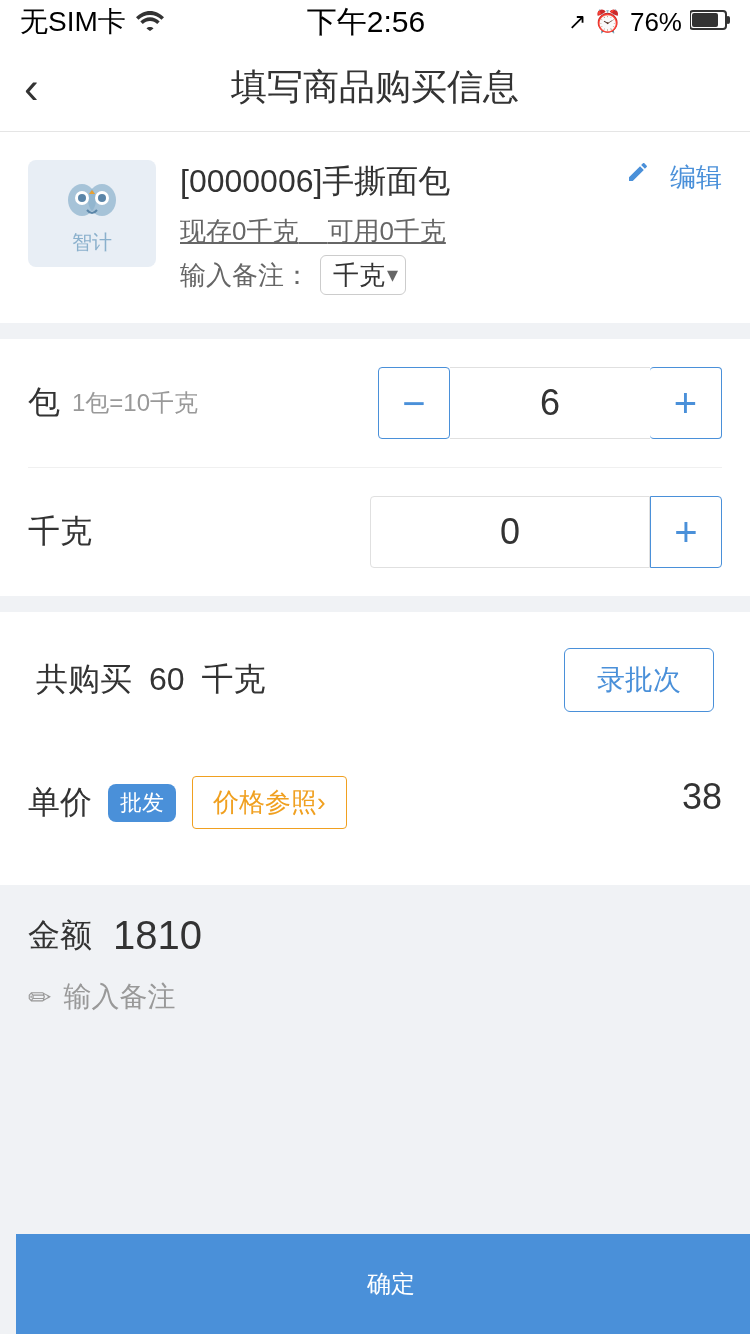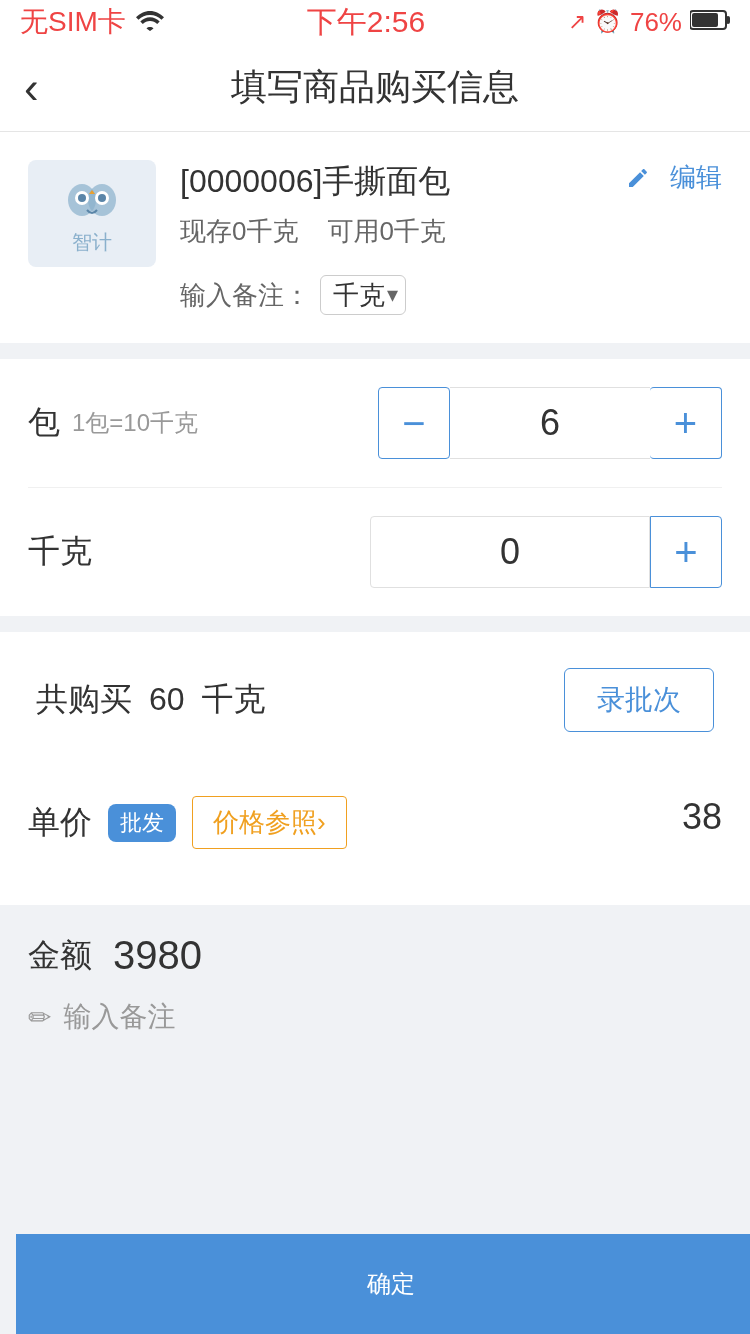--- a/index.html
+++ b/index.html
@@ -16,21 +16,21 @@
     
     .status-bar {
       width: 100%;
       height: 44px;
       background: #fff;
       display: flex;
       align-items: center;
       justify-content: space-between;
       padding: 0 20px;
       font-size: 28px;
-      color: #ef4444;
+      color: #000000;
     }
     .status-left { display: flex; align-items: center; gap: 10px; }
     .status-center { font-size: 30px; font-weight: 500; }
     .status-right { display: flex; align-items: center; gap: 8px; font-size: 26px; }
 
     
     .nav-bar {
       width: 100%;
       height: 88px;
       background: #fff;
@@ -75,21 +75,22 @@
     .product-info { flex: 1; }
     .product-name {
       font-size: 32px;
       font-weight: 500;
       color: #333;
       margin-bottom: 10px;
     }
     .product-stock {
       font-size: 26px;
       color: #666;
-      margin-bottom: 26px;
+      margin-bottom: 6px;
+      text-decoration: underline;
     }
     .product-unit-row {
       display: flex;
       align-items: center;
       gap: 10px;
       font-size: 26px;
       color: #666;
     }
     .unit-select {
       border: 1px solid #ccc;
@@ -113,21 +114,21 @@
       top: 50%;
       transform: translateY(-50%);
       font-size: 22px;
       color: #666;
       pointer-events: none;
     }
     .edit-btn {
       color: #4a90d9;
       font-size: 26px;
       display: flex;
-      align-items: center;
+      align-items: flex-start;
       gap: 20px;
       font-family: Liberation Serif, serif;
     }
     .product-top-row {
       display: flex;
       justify-content: space-between;
       align-items: flex-start;
       width: 100%;
     }
 
@@ -429,21 +430,21 @@
         <span>›</span>
       </button>
     </div>
     <span class="price-value">38</span>
   </div>
 </div>
 
 <div class="amount-section">
   <div class="amount-row">
     <span class="amount-label">金额</span>
-    <span class="amount-value">3980</span>
+    <span class="amount-value">1810</span>
   </div>
   <div class="remark-row">
     <span class="pencil-icon">✏</span>
     <span>输入备注</span>
   </div>
 </div>
 
 <div class="spacer"></div>
 
 <button class="confirm-btn">

